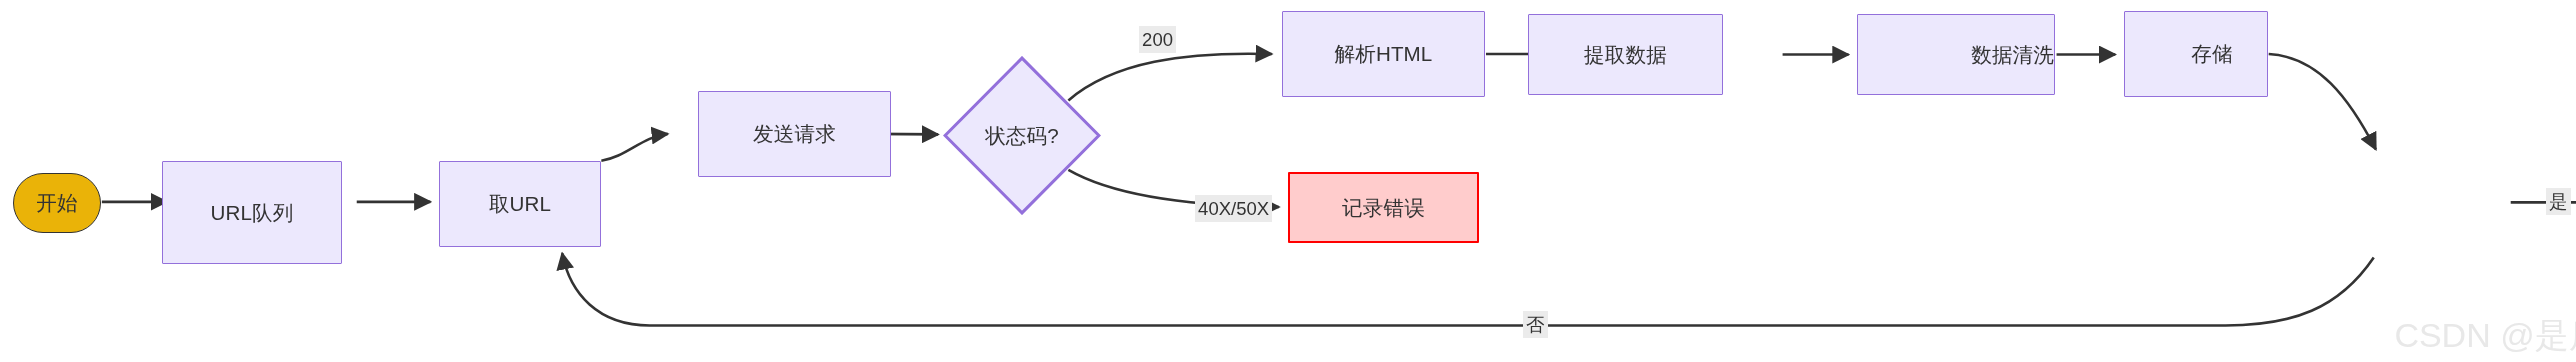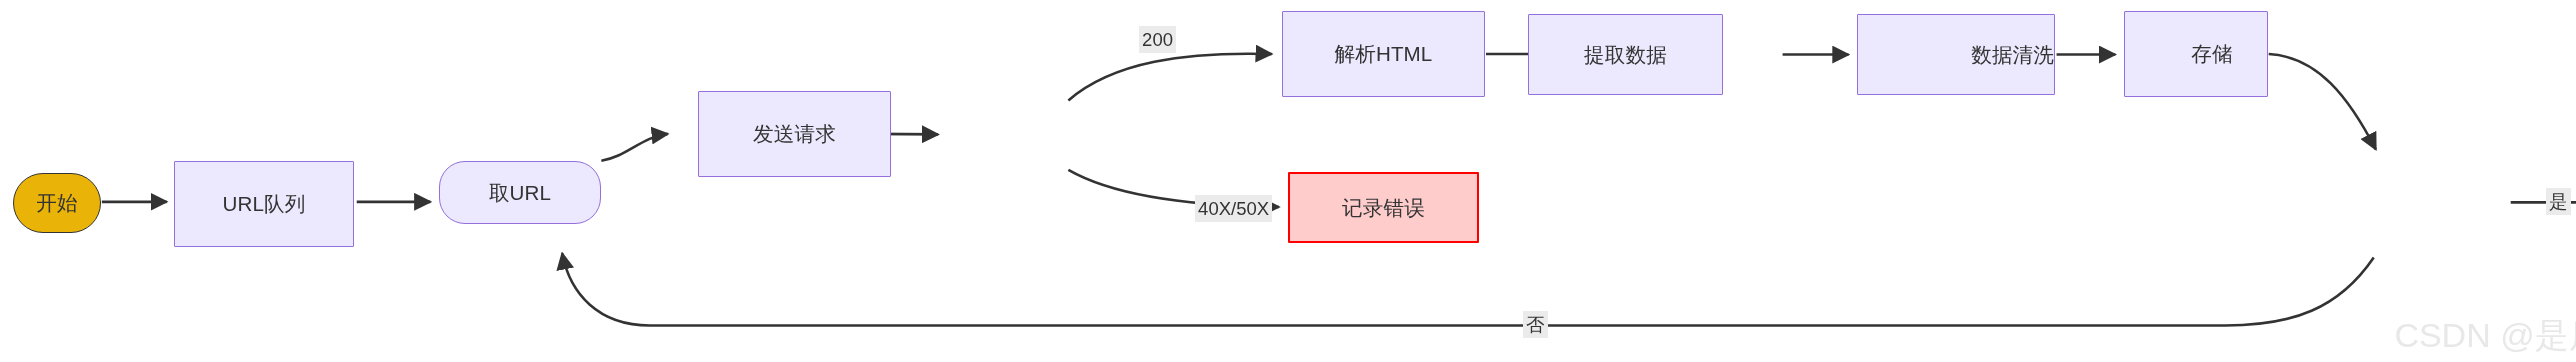--- a/index.html
+++ b/index.html
@@ -129,32 +129,38 @@
 
     <path d="M 4608 500 C 4540 600, 4450 632, 4320 632
              L 1260 632
              C 1160 632, 1105 570, 1090 492" fill="none" stroke="#333333" stroke-width="5" marker-end="url(#arrow)"></path>
   </svg>
 
   <div class="node shape-stadium" style="left:13px; top:173px; width:88px; height:60px;">
     <span class="node-label">开始</span>
   </div>
 
-  <div class="node shape-process" style="left:174px; top:161px; width:180px; height:86px;text-align:center;">
+  <div class="node shape-process" style="left:162px; top:161px; width:180px; height:103px;text-align:center;">
     <span class="node-label">URL队列</span>
   </div>
 
-  <div class="node shape-process" style="left:439px; top:161px; width:162px; height:63px;border-radius:26px;">
+  <div class="node shape-process" style="left:439px; top:161px; width:162px; height:86px;">
     <span class="node-label">取URL</span>
   </div>
 
   <div class="node shape-process" style="left:676px; top:91px; width:193px; height:86px;margin-left:22px;">
     <span class="node-label">发送请求</span>
   </div>
 
+  <div class="node shape-decision" style="left:943px; top:56px; width:158px; height:159px;">
+    <svg class="diamond-svg" viewBox="0 0 306 308" preserveAspectRatio="none">
+      <polygon points="153,4 302,154 153,304 4,154" fill="#ece8fd" stroke="#9370db" stroke-width="6"></polygon>
+    </svg>
+    <span class="node-label diamond-text">状态码?</span>
+  </div>
 
   <div class="node shape-error" style="left:1288px; top:172px; width:191px; height:71px;">
     <span class="node-label">记录错误</span>
   </div>
 
   <div class="node shape-process" style="left:1282px; top:11.3px; width:203px; height:86px;">
     <span class="node-label">解析HTML</span>
   </div>
 
   <div class="node shape-process" style="left:1528px; top:14.4px; width:195px; height:81px;">

